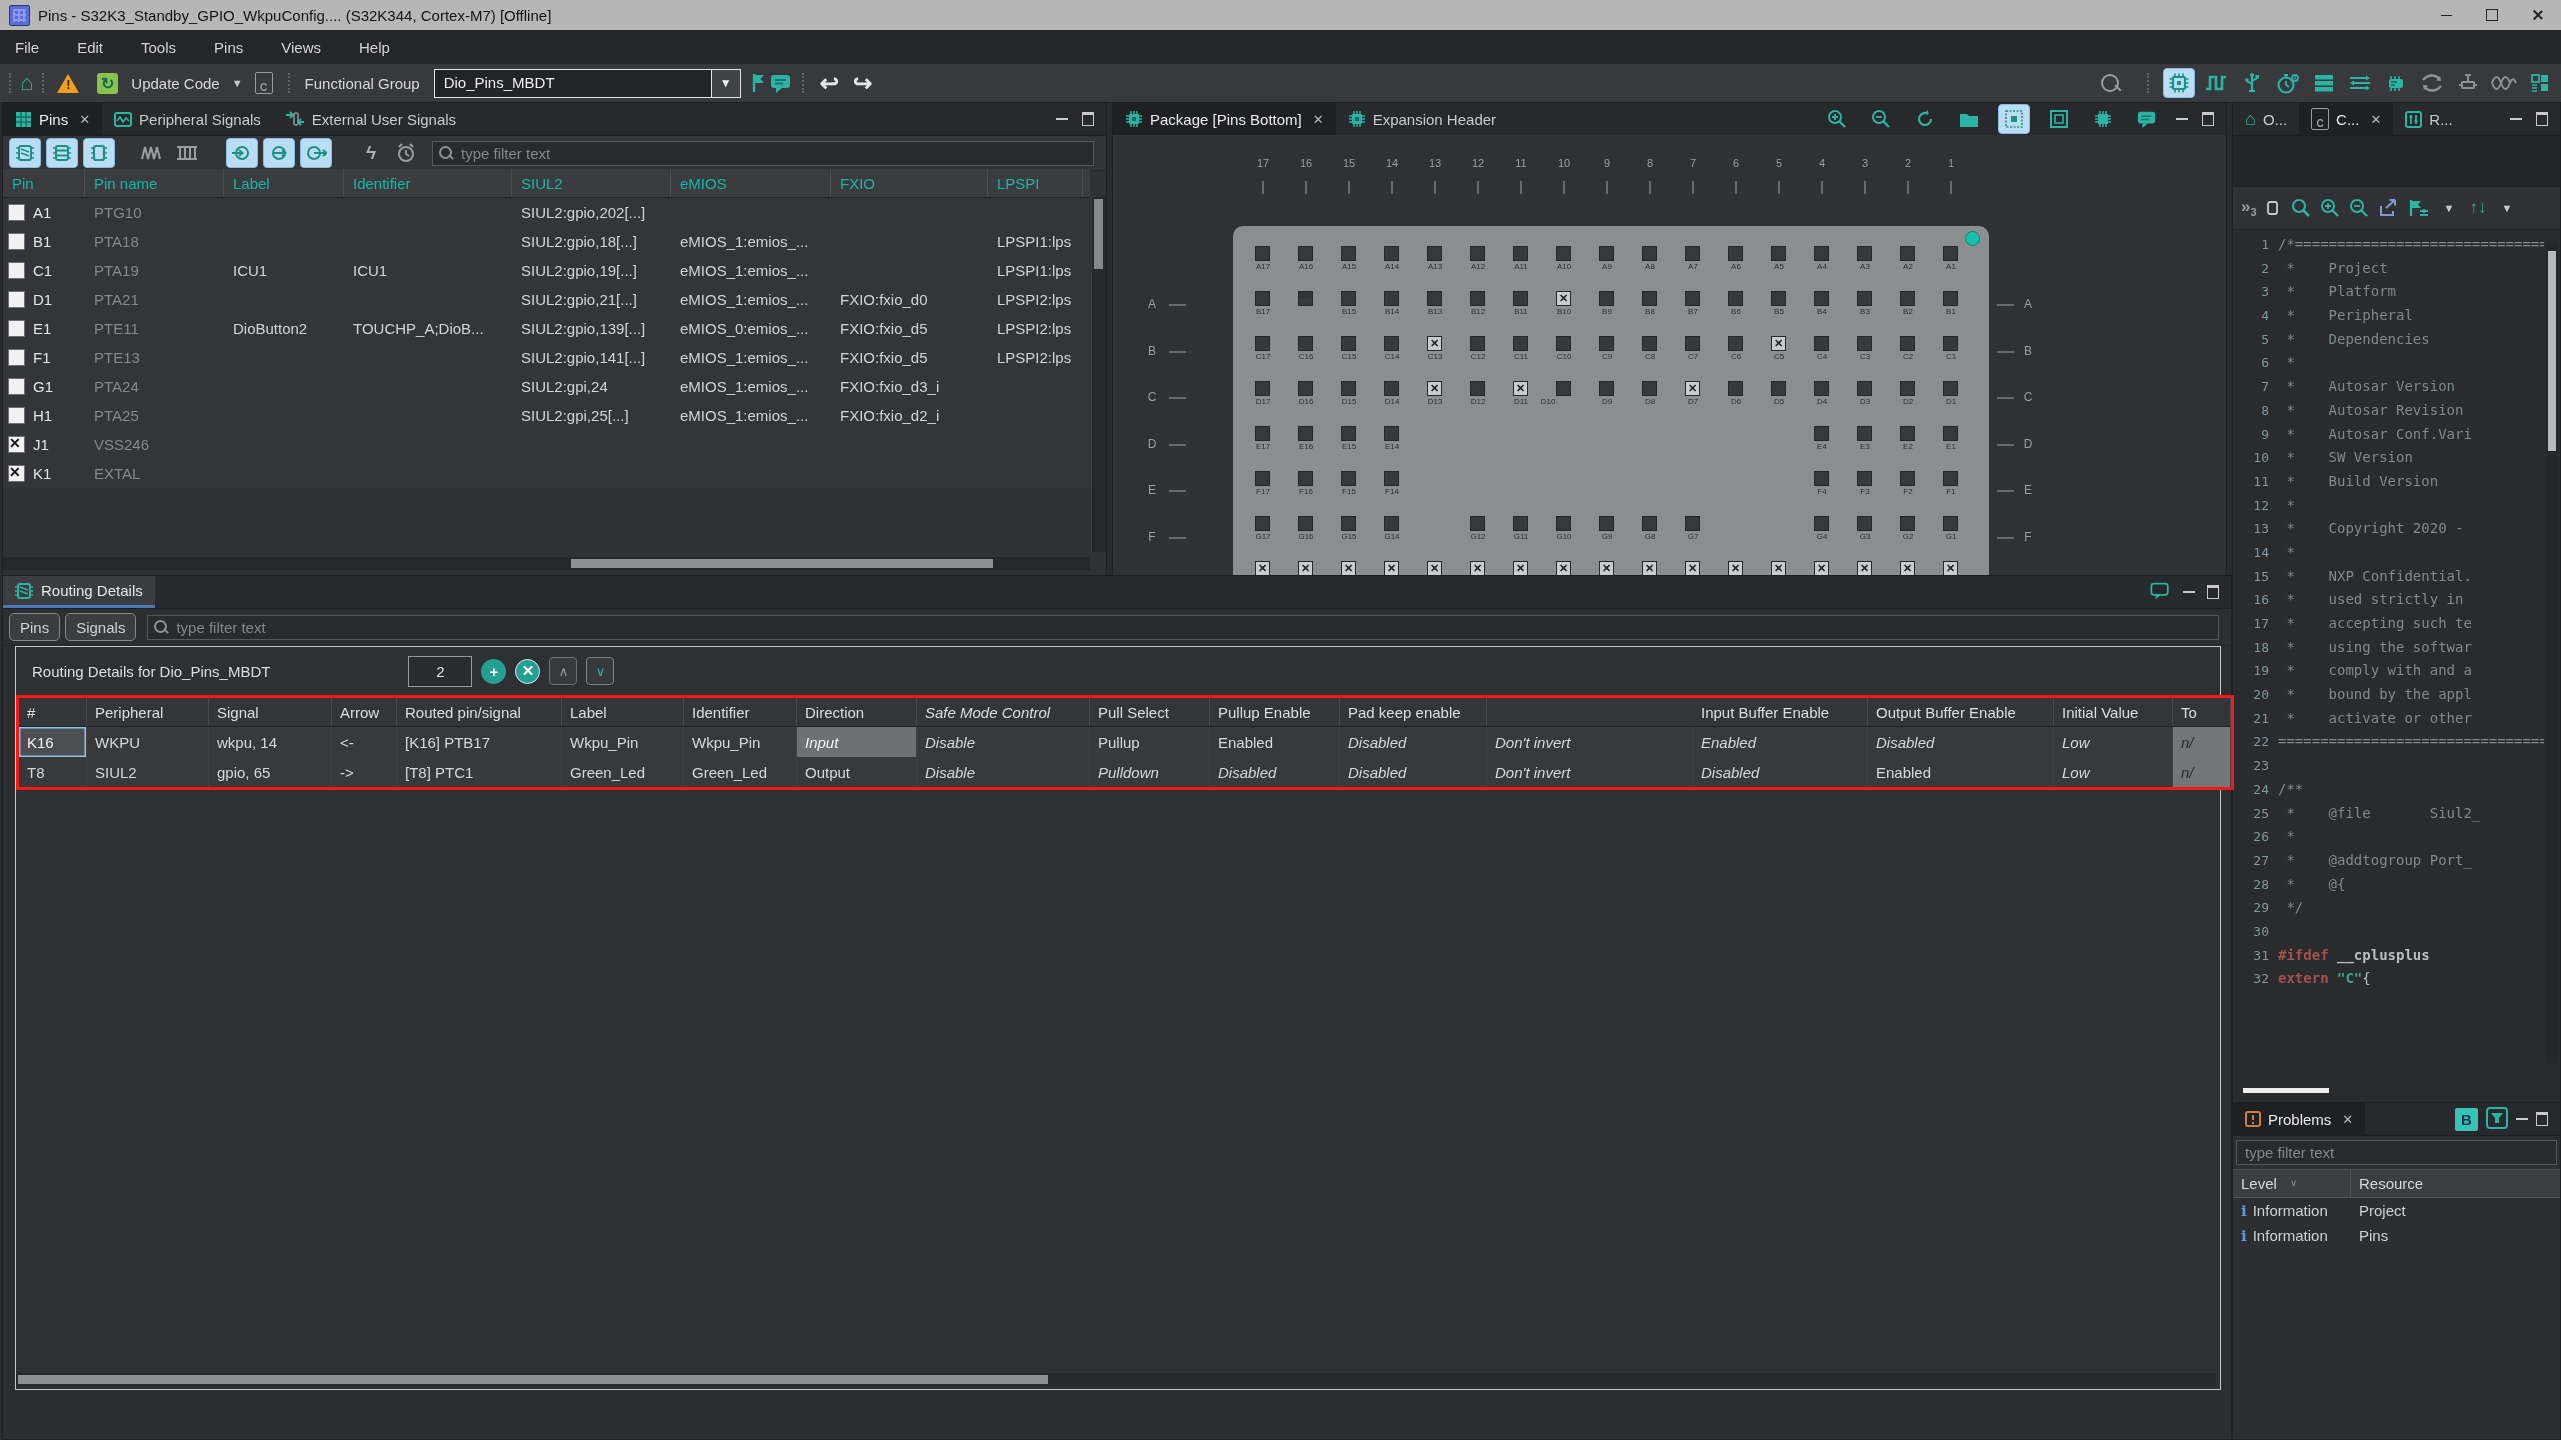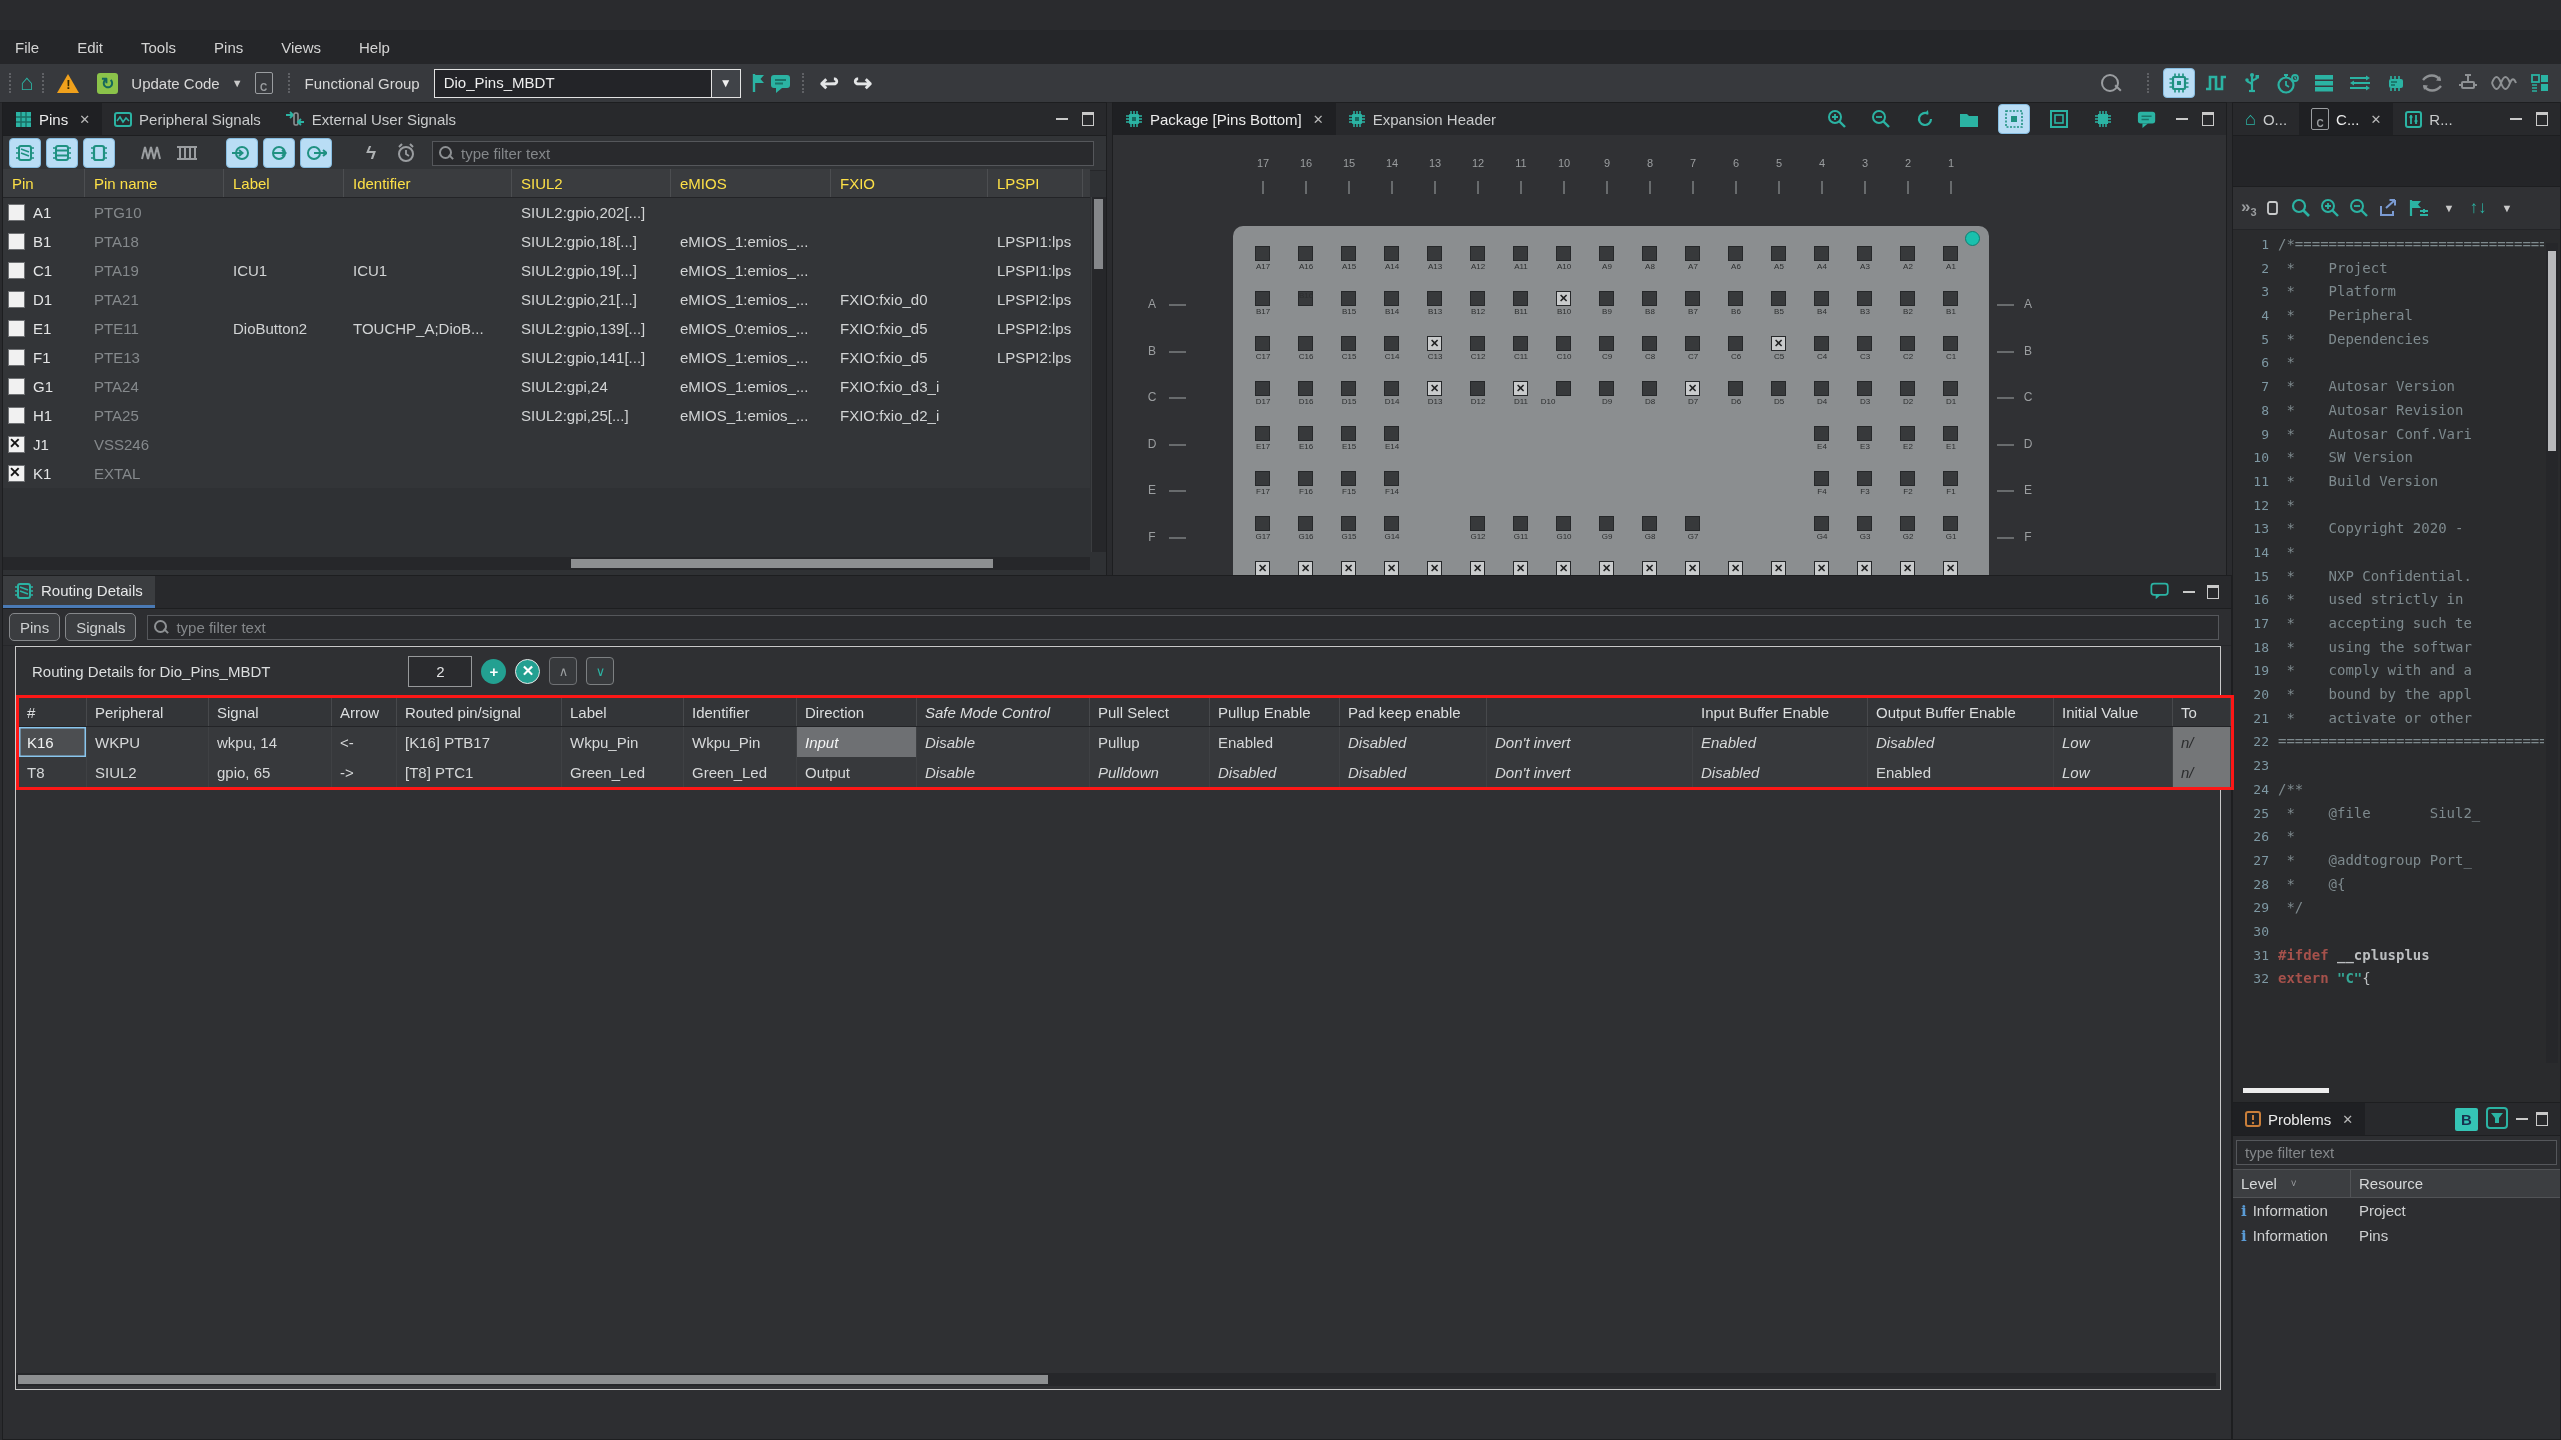--- a/index.html
+++ b/index.html
@@ -56,21 +56,21 @@
   .winmini{margin-left:auto;display:flex;gap:14px;padding:0 12px;align-items:center;height:100%;}
   .panel-toolbar{height:34px;background:#323437;display:flex;align-items:center;padding:0 6px;gap:5px;border-bottom:1px solid #26272a;}
   .filter-wrap{flex:1;position:relative;margin:0 6px;}
   .filter-wrap .mag{position:absolute;left:7px;top:5px;width:9px;height:9px;border:2px solid #8e9194;border-radius:50%;}
   .filter-wrap .mag::after{content:"";position:absolute;left:7px;top:8px;width:6px;height:2px;background:#8e9194;transform:rotate(45deg);}
   .filter-input{width:100%;box-sizing:border-box;height:25px;background:#292a2d;border:1px solid #55575b;color:#c9cbcc;padding-left:28px;font-size:15px;font-family:"Liberation Sans",sans-serif;}
   .filter-input::placeholder{color:#84878a;}
 
   
   .pt-head{display:flex;height:28px;background:#3a3c3f;border-bottom:1px solid #232427;}
-  .pt-hcell{display:flex;align-items:center;padding-left:9px;color:#fde047;border-right:1px solid #4c4e51;box-sizing:border-box;white-space:nowrap;overflow:hidden;}
+  .pt-hcell{display:flex;align-items:center;padding-left:9px;color:#14b8a6;border-right:1px solid #4c4e51;box-sizing:border-box;white-space:nowrap;overflow:hidden;}
   .pt-row{display:flex;height:29px;align-items:center;background:#333538;}
   .pt-cell{padding-left:9px;box-sizing:border-box;white-space:nowrap;overflow:hidden;color:#d2d4d5;}
   .pt-cell.dim{color:#85898c;}
   .cb{width:15px;height:15px;background:#f1f1f1;border:1px solid #6f7174;margin-left:5px;position:relative;flex:none;}
   .cb.cross::after{content:"✕";position:absolute;left:0px;top:-2px;color:#141414;font-size:14px;font-weight:bold;}
   .pin-id{margin-left:8px;color:#e3e4e5;}
   .vsb{position:absolute;right:0;top:94px;bottom:24px;width:14px;background:#26272a;border-left:1px solid #3b3d40;}
   .vsb-thumb{position:absolute;left:2px;top:2px;width:9px;height:70px;background:#85878a;}
   .hsb{position:absolute;left:0;bottom:6px;height:13px;right:16px;background:#26272a;}
   .hsb-thumb{position:absolute;top:2px;height:9px;background:#8d8f91;}
@@ -129,20 +129,35 @@
   .pb-row{display:flex;height:25px;align-items:center;}
   .pb-cell{display:flex;align-items:center;padding-left:8px;box-sizing:border-box;white-space:nowrap;overflow:hidden;color:#cfd1d2;}
   .info-i{color:#5a9bd5;font-weight:bold;font-family:"DejaVu Serif",serif;margin-right:6px;font-size:15px;}
   .chev-sm{color:#9b9ea0;font-size:10px;margin-left:14px;}
 </style>
 </head>
 <body>
 
 <div class="screen">
 
+  <div class="titlebar">
+    <div class="app-icon"></div>
+    <div class="title-text">Pins - S32K3_Standby_GPIO_WkpuConfig.... (S32K344, Cortex-M7) [Offline]</div>
+    <div class="win-controls">
+      <div class="win-btn">
+          <span class="glyph-min"></span>
+        </div>
+      <div class="win-btn">
+          <span class="glyph-max"></span>
+        </div>
+      <div class="win-btn">
+          <span class="glyph-close"></span>
+        </div>
+    </div>
+  </div>
 
   <div class="menubar" id="menubar">
       <div class="menu-item">File</div>
       <div class="menu-item">Edit</div>
       <div class="menu-item">Tools</div>
       <div class="menu-item">Pins</div>
       <div class="menu-item">Views</div>
       <div class="menu-item">Help</div>
     </div>
 

